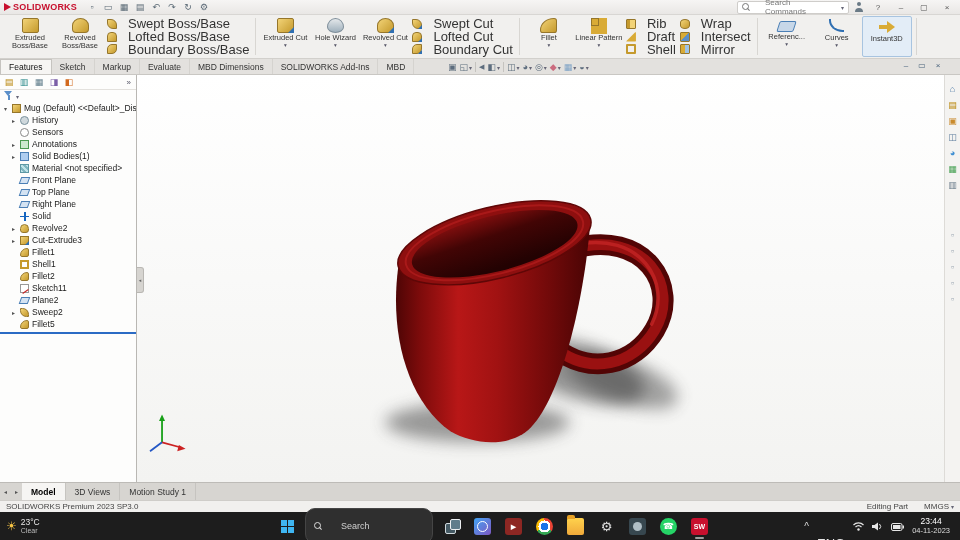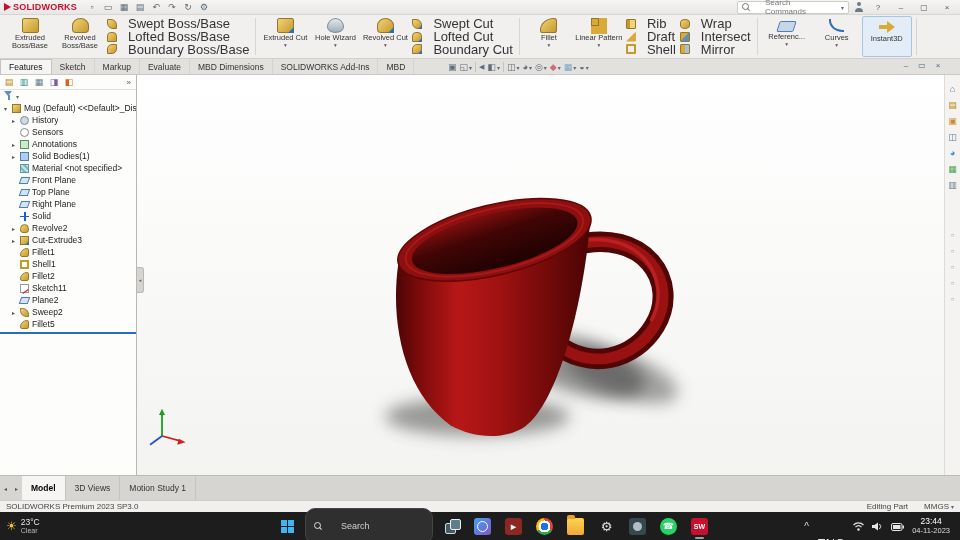--- a/index.html
+++ b/index.html
@@ -140,21 +140,21 @@
 .tp-design-library::before{content:"▤";color:#b8860b;}
 .tp-file-explorer::before{content:"▣";color:#c98a2c;}
 .tp-view-palette::before{content:"◫";color:#5b7c9c;}
 .tp-appearances::before{content:"◕";color:#3f8fd2;}
 .tp-scenes::before{content:"▦";color:#4aa257;}
 .tp-custom-properties::before{content:"▥";color:#6b7d8c;}
 .tp-tool::before{content:"▫";color:#97a4b0;}
 .rr-sep{height:30px;}
 
 
-.doctabs{height:25px;background:#d7d5d1;display:flex;align-items:stretch;border-top:1px solid #bdbbb7;font-size:8.5px;flex:none;}
+.doctabs{height:18px;background:#d7d5d1;display:flex;align-items:stretch;border-top:1px solid #bdbbb7;font-size:8.5px;flex:none;}
 .dnav{width:11px;display:flex;align-items:center;justify-content:center;font-size:6px;color:#555;}
 .dtab{padding:0 9px;display:flex;align-items:center;color:#333;border-right:1px solid #c6c4c0;}
 .dtab.active{background:#f6f5f3;font-weight:bold;color:#000;}
 .statusbar{height:12px;background:#f1f0ee;border-top:1px solid #cfcdc9;display:flex;align-items:center;font-size:8px;color:#444;padding:0 6px;flex:none;}
 .sb-right{margin-left:auto;display:flex;gap:16px;align-items:center;}
 .sb-units{display:flex;align-items:center;gap:2px;}
 
 
 .taskbar{height:28px;background:#1d1d1d;display:flex;align-items: center;padding:0 6px;position:relative;flex:none;}
 .weather{display:flex;align-items:center;gap:4px;color:#e8e8e8;}

